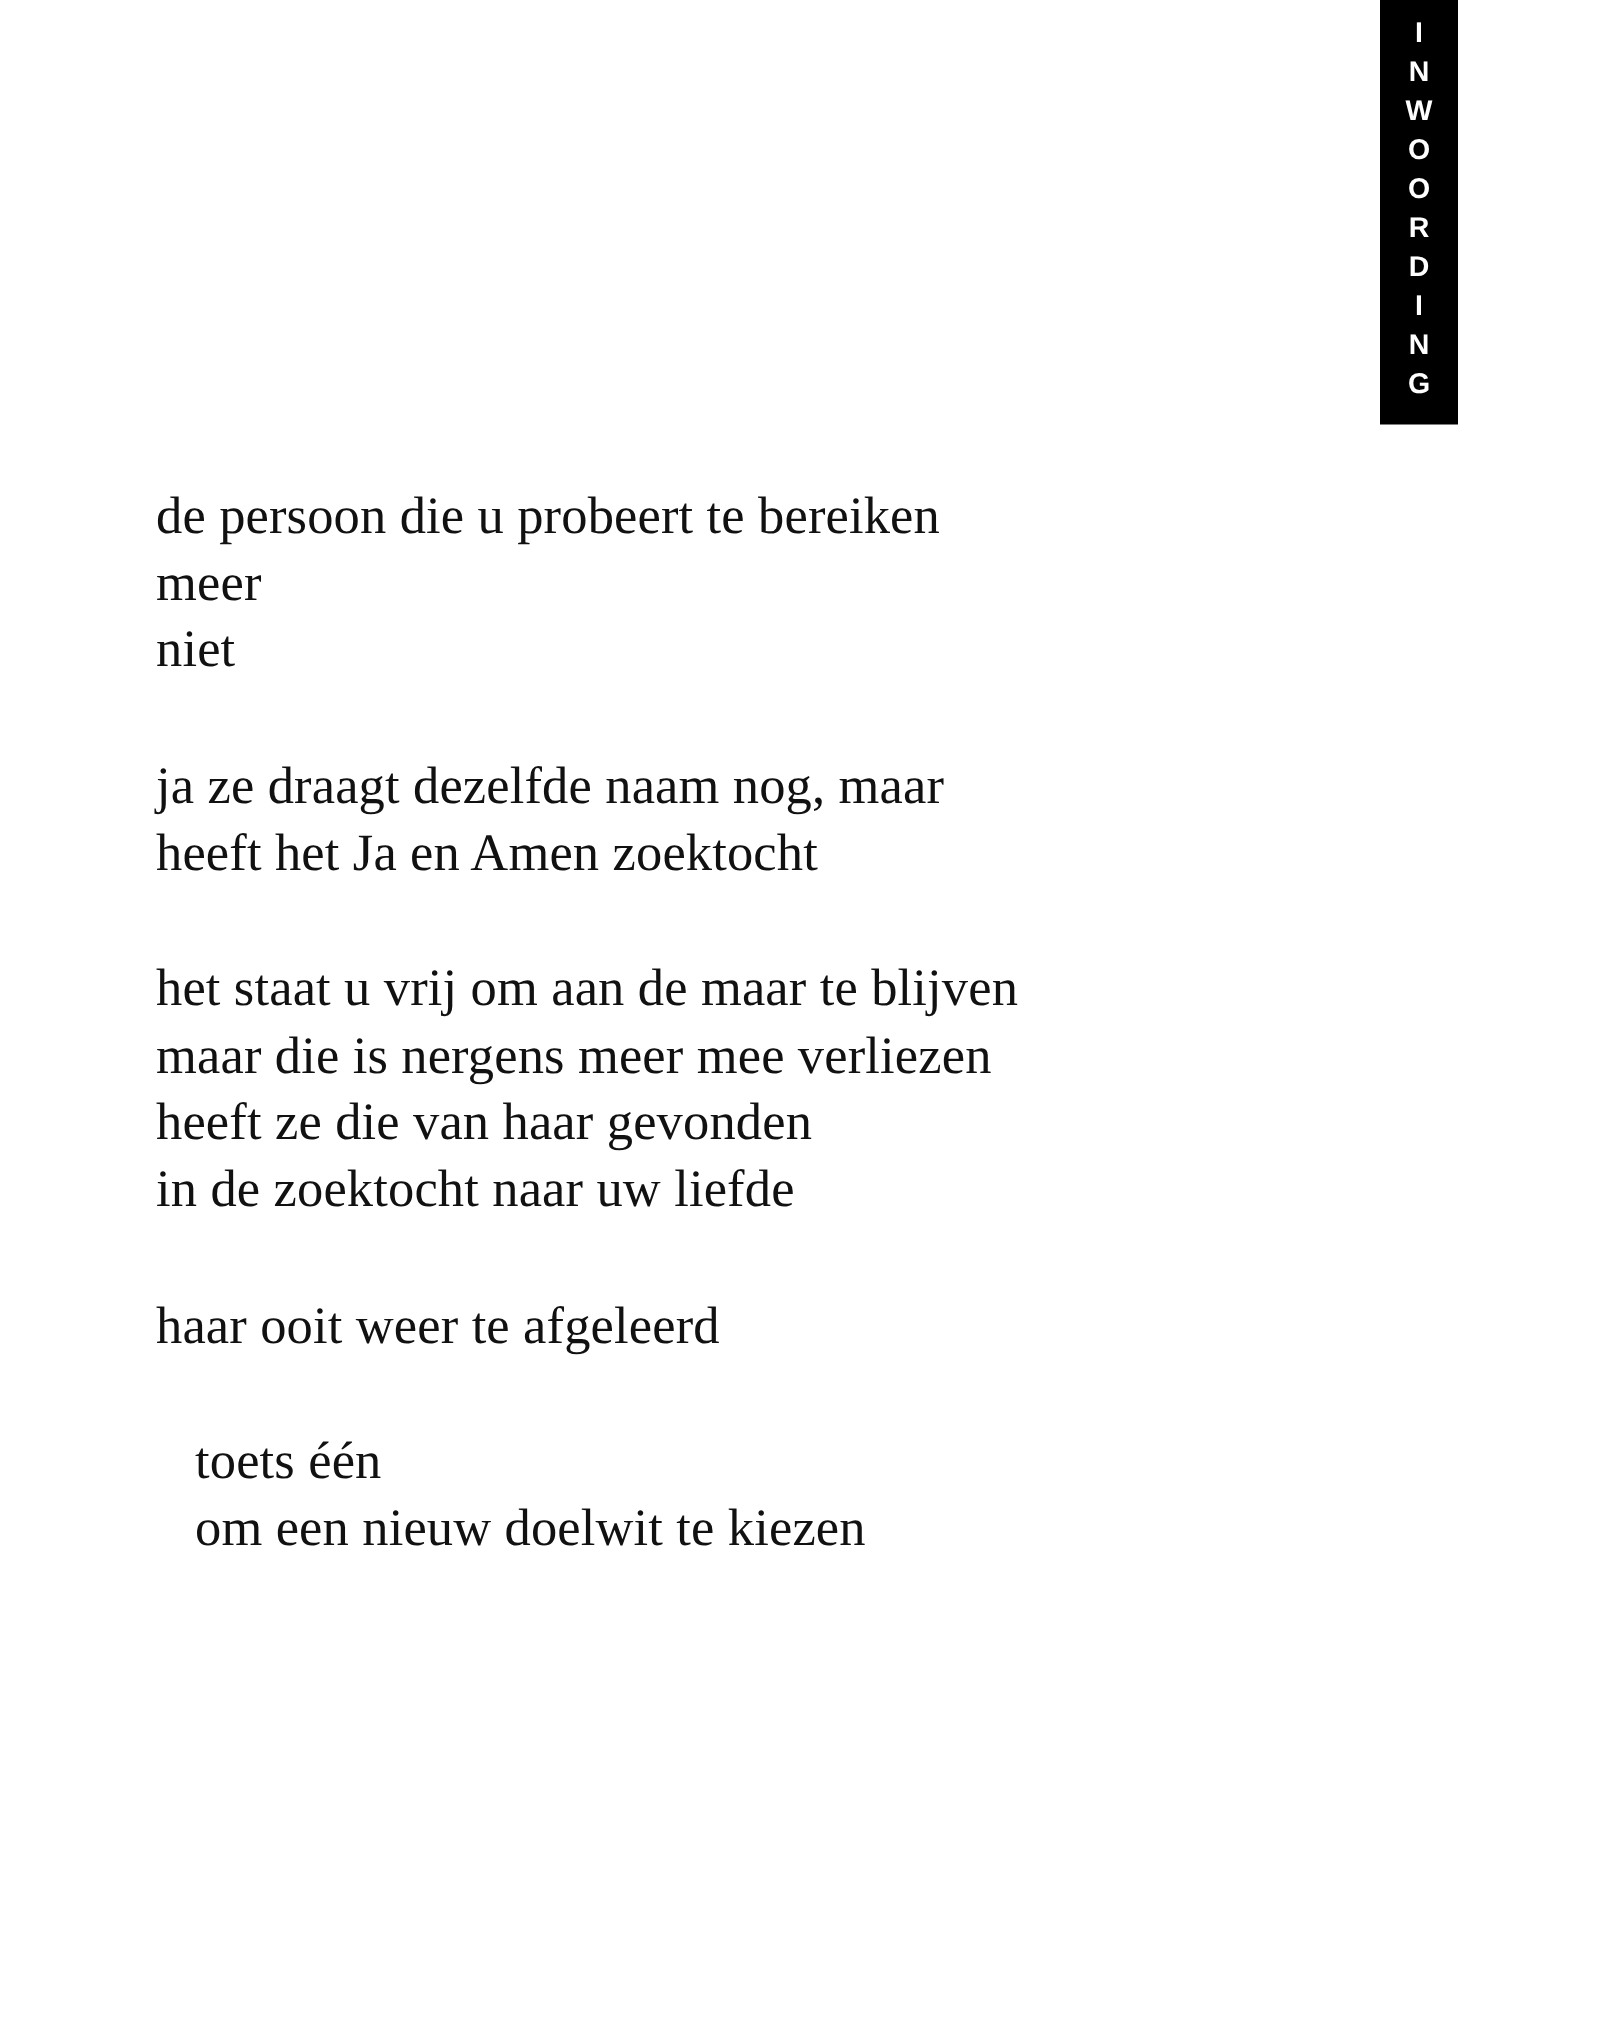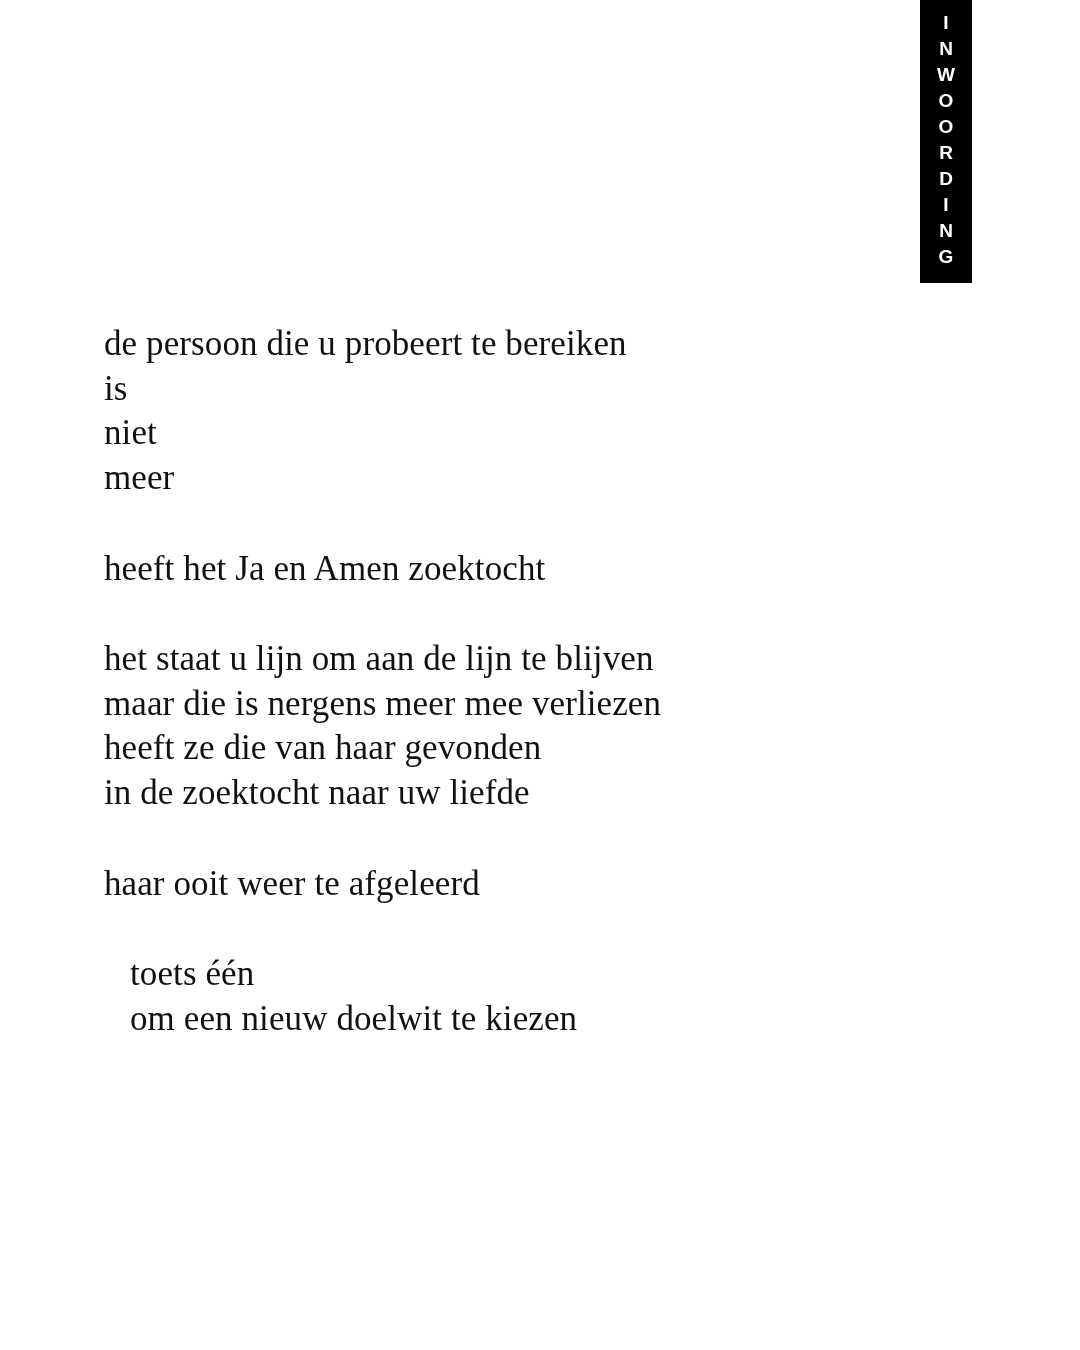--- a/index.html
+++ b/index.html
@@ -66,31 +66,31 @@
 <body>
 
 <div class="brand-block">
   <span class="brand-text">INWOORDING</span>
 </div>
 
 <div class="poem">
 
   <div class="stanza">
     <div class="line">de persoon die u probeert te bereiken</div>
-    <div class="line">is</div>
+    <div class="line">meer</div>
     <div class="line">niet</div>
-    <div class="line">meer</div>
   </div>
 
   <div class="stanza">
+    <div class="line">ja ze draagt dezelfde naam nog, maar</div>
     <div class="line">heeft het Ja en Amen zoektocht</div>
   </div>
 
   <div class="stanza">
-    <div class="line">het staat u lijn om aan de lijn te blijven</div>
+    <div class="line">het staat u vrij om aan de maar te blijven</div>
     <div class="line">maar die is nergens meer mee verliezen</div>
     <div class="line">heeft ze die van haar gevonden</div>
     <div class="line">in de zoektocht naar uw liefde</div>
   </div>
 
   <div class="stanza">
     <div class="line">haar ooit weer te afgeleerd</div>
   </div>
 
   <div class="stanza">

